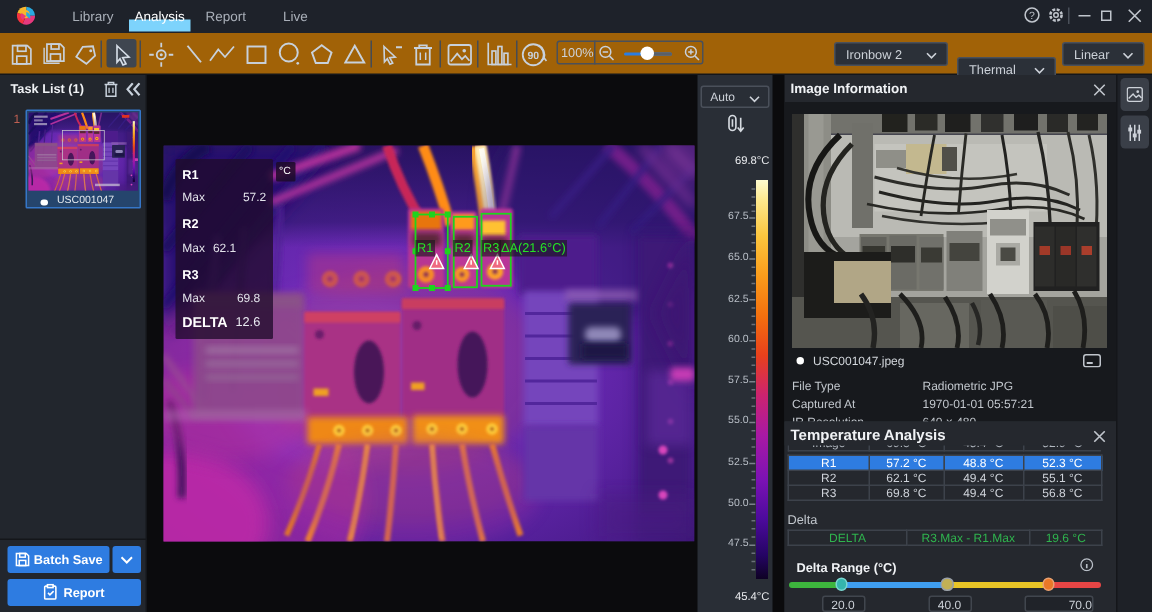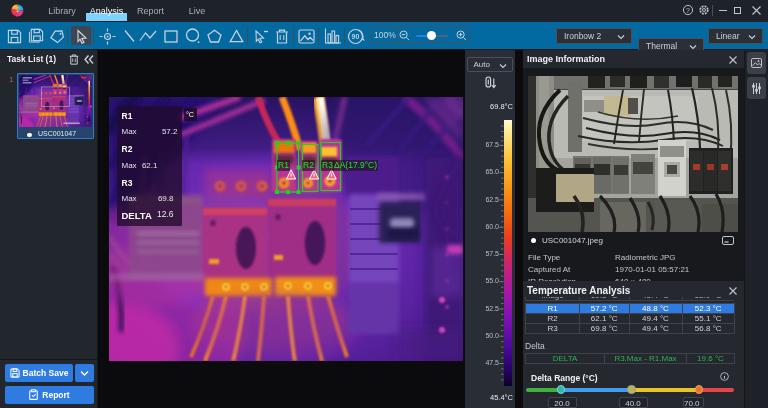--- a/index.html
+++ b/index.html
@@ -1,20 +1,20 @@
 <!DOCTYPE html>
 <html><head><meta charset="utf-8">
 <style>
 *{margin:0;padding:0;box-sizing:border-box;-webkit-font-smoothing:antialiased;}
 html,body{width:768px;height:408px;overflow:hidden;background:#0b0c0e;font-family:"Liberation Sans",sans-serif;}
 .abs{position:absolute;}
 #titlebar{position:absolute;left:0;top:0;width:768px;height:22px;background:#1e222a;}
 .tab{position:absolute;top:0;height:21px;line-height:22px;font-size:9px;color:#a9afb8;text-align:center;}
 .tab.active{color:#fff;border-bottom:8px solid #7dd3fc;}
-#toolbar{position:absolute;left:0;top:22px;width:768px;height:28px;background:#0369a1;border-bottom:1px solid #14161a;}
+#toolbar{position:absolute;left:0;top:22px;width:768px;height:28px;background:#a16207;border-bottom:1px solid #14161a;}
 .sep{position:absolute;top:5px;width:1px;height:18px;background:#454b54;}
 .ic{position:absolute;top:3px;width:22px;height:22px;display:flex;align-items:center;justify-content:center;}
 #leftpanel{position:absolute;left:0;top:50px;width:98px;height:358px;background:#22262d;border-right:1px solid #14161a;}
 #mainarea{position:absolute;left:98px;top:50px;width:425px;height:358px;background:#0b0b0d;}
 #scalepanel{position:absolute;left:465px;top:50px;width:50px;height:358px;background:#292e36;}
 #rightpanel{position:absolute;left:523px;top:50px;width:221px;height:358px;background:#25282e;}
 #rightstrip{position:absolute;left:744px;top:50px;width:24px;height:358px;background:#1e2127;border-left:1px solid #14161a;}
 .dd{position:absolute;top:6px;height:16px;border:1px solid #4a505a;border-radius:2px;color:#ccd1d8;font-size:8.5px;line-height:15px;padding-left:7px;background:#2b3038;}
 .dd svg{position:absolute;right:6px;top:4px;}
 .wbtn{position:absolute;top:4px;color:#c8ccd3;}
@@ -562,21 +562,21 @@
       <path d="M41.5 44 l4.6-9.2 l4.6 9.2 z"></path>
       <path d="M59 44 l4.6-9.2 l4.6 9.2 z"></path>
     </g>
     <g stroke="#ffffff" stroke-width="1">
       <path d="M23.1 38.5 v3M46.1 38.5 v3M63.6 38.5 v3"></path>
     </g>
   </svg>
   <div class="greenlab" style="left:179px;top:110px;">R1</div>
   <div class="greenlab" style="left:204px;top:110px;">R2</div>
   <div class="greenlab" style="left:223px;top:110px;">R3</div>
-  <div class="greenlab" style="left:235px;top:110px;">ΔA(17.9°C)</div>
+  <div class="greenlab" style="left:235px;top:110px;">ΔA(21.6°C)</div>
 </div>
 
 <div id="scalepanel">
   <div class="abs" style="left:1.5px;top:7px;width:46px;height:15px;border:1px solid #4a505a;border-radius:2px;color:#ccd1d8;font-size:8px;line-height:14px;padding-left:6px;">Auto
     <svg class="abs" style="right:5px;top:4px" width="8" height="8" viewBox="0 0 8 8" fill="none" stroke="#ccd1d8" stroke-width="1.1">
         <path d="M1 2.5 L4 5.5 L7 2.5"></path>
       </svg></div>
   <svg class="abs" style="left:18px;top:26px" width="14" height="15" viewBox="0 0 14 15" fill="none" stroke="#d5dae0" stroke-width="1.1">
     <rect x="3" y="1" width="4.6" height="10" rx="2.3"></rect>
       <path d="M5.3 3.5 v5"></path>
@@ -698,21 +698,21 @@
   <svg class="abs" style="left:197px;top:322px" width="9" height="9" viewBox="0 0 9 9" fill="none" stroke="#b9bfc7" stroke-width="0.9">
       <circle cx="4.5" cy="4.5" r="3.9"></circle>
       <path d="M4.5 2.3v0.2M4.5 4v2.8" stroke-width="1.1"></path>
     </svg>
   <div class="abs" style="left:3px;top:337.5px;width:207.5px;height:4px;border-radius:2px;background:linear-gradient(90deg,#3db53d 0,#3db53d 17%,#3f9ef0 17%,#3f9ef0 51%,#e8c426 51%,#e8c426 83.5%,#e64545 83.5%,#e64545 100%);"></div>
   <div class="abs" style="left:33.5px;top:335px;width:8.5px;height:8.5px;border-radius:50%;background:#35b5ad;border:1px solid #7ad6d0;"></div>
   <div class="abs" style="left:104px;top:335px;width:8.5px;height:8.5px;border-radius:50%;background:#c2b055;border:1px solid #9aa0a8;"></div>
   <div class="abs" style="left:171.5px;top:335px;width:8.5px;height:8.5px;border-radius:50%;background:#e87828;border:1px solid #e8a070;"></div>
   <div class="abs" style="left:24.5px;top:347px;width:29px;height:11px;border:1px solid #41464e;border-radius:2px;color:#ccd1d8;font-size:8px;text-align:center;line-height:11px;background:#202329;">20.0</div>
   <div class="abs" style="left:95.5px;top:347px;width:29px;height:11px;border:1px solid #41464e;border-radius:2px;color:#ccd1d8;font-size:8px;text-align:center;line-height:11px;background:#202329;">40.0</div>
-  <div class="abs" style="left:160px;top:347px;width:21px;height:11px;border:1px solid #41464e;border-radius:2px;color:#ccd1d8;font-size:8px;text-align:left;line-height:11px;background:#202329;">70.0</div>
+  <div class="abs" style="left:160px;top:347px;width:46px;height:11px;border:1px solid #41464e;border-radius:2px;color:#ccd1d8;font-size:8px;text-align:right;line-height:11px;background:#202329;">70.0</div>
 </div>
 
 <div id="rightstrip">
   <div class="abs" style="left:2px;top:2px;width:19px;height:22px;background:#3a3f48;border-radius:3px;"></div>
   <div class="abs" style="left:2px;top:27px;width:19px;height:22px;background:#3a3f48;border-radius:3px;"></div>
   <svg class="abs" style="left:6px;top:8px" width="11" height="10" viewBox="0 0 12 11" fill="none" stroke="#cdd2d9" stroke-width="1">
       <rect x="0.5" y="0.5" width="11" height="10" rx="1.5"></rect>
       <circle cx="8.2" cy="3.4" r="1" fill="#cdd2d9" stroke="none"></circle>
       <path d="M1.5 8.5 L4.8 5.2 L7 7.6 L9 6 L11 8"></path>
     </svg>

